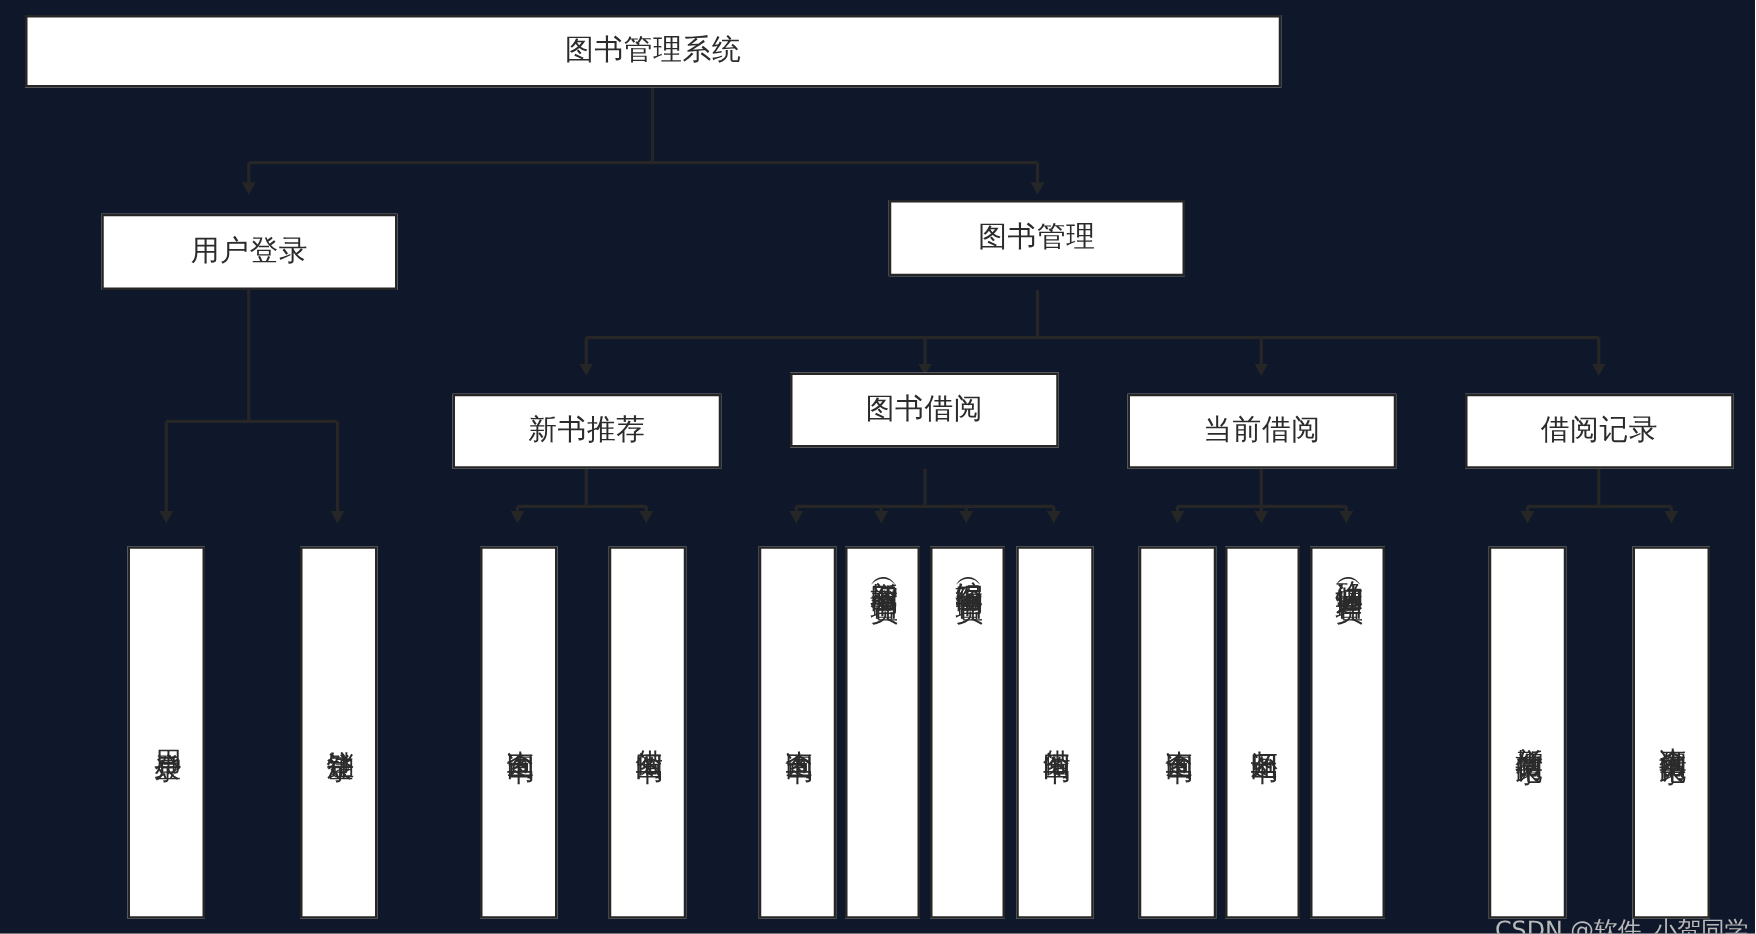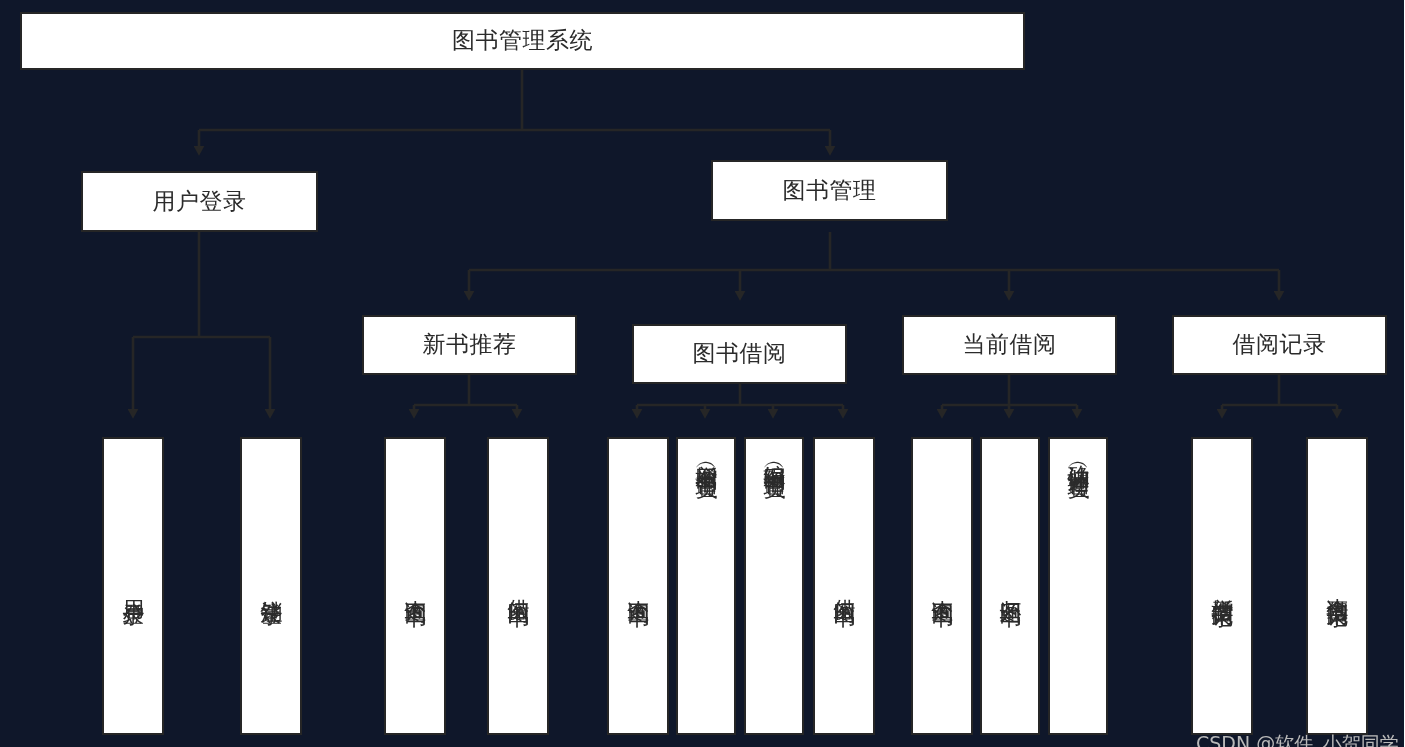--- a/index.html
+++ b/index.html
@@ -141,21 +141,21 @@
   </div>
 
   <div class="node h" style="left:711px; top:160px; width:237px; height:61px;">
     <span class="lbl">图书管理</span>
   </div>
 
   <div class="node h" style="left:362px; top:315px; width:215px; height:60px;align-items:center;">
     <span class="lbl">新书推荐</span>
   </div>
 
-  <div class="node h" style="left:632px; top:324px; width:215px; height:60px;">
+  <div class="node h" style="left:632px; top:298px; width:215px; height:60px;">
     <span class="lbl">图书借阅</span>
   </div>
 
   <div class="node h" style="left:902px; top:315px; width:215px; height:60px;">
     <span class="lbl">当前借阅</span>
   </div>
 
   <div class="node h" style="left:1172px; top:315px; width:215px; height:60px;">
     <span class="lbl">借阅记录</span>
   </div>

